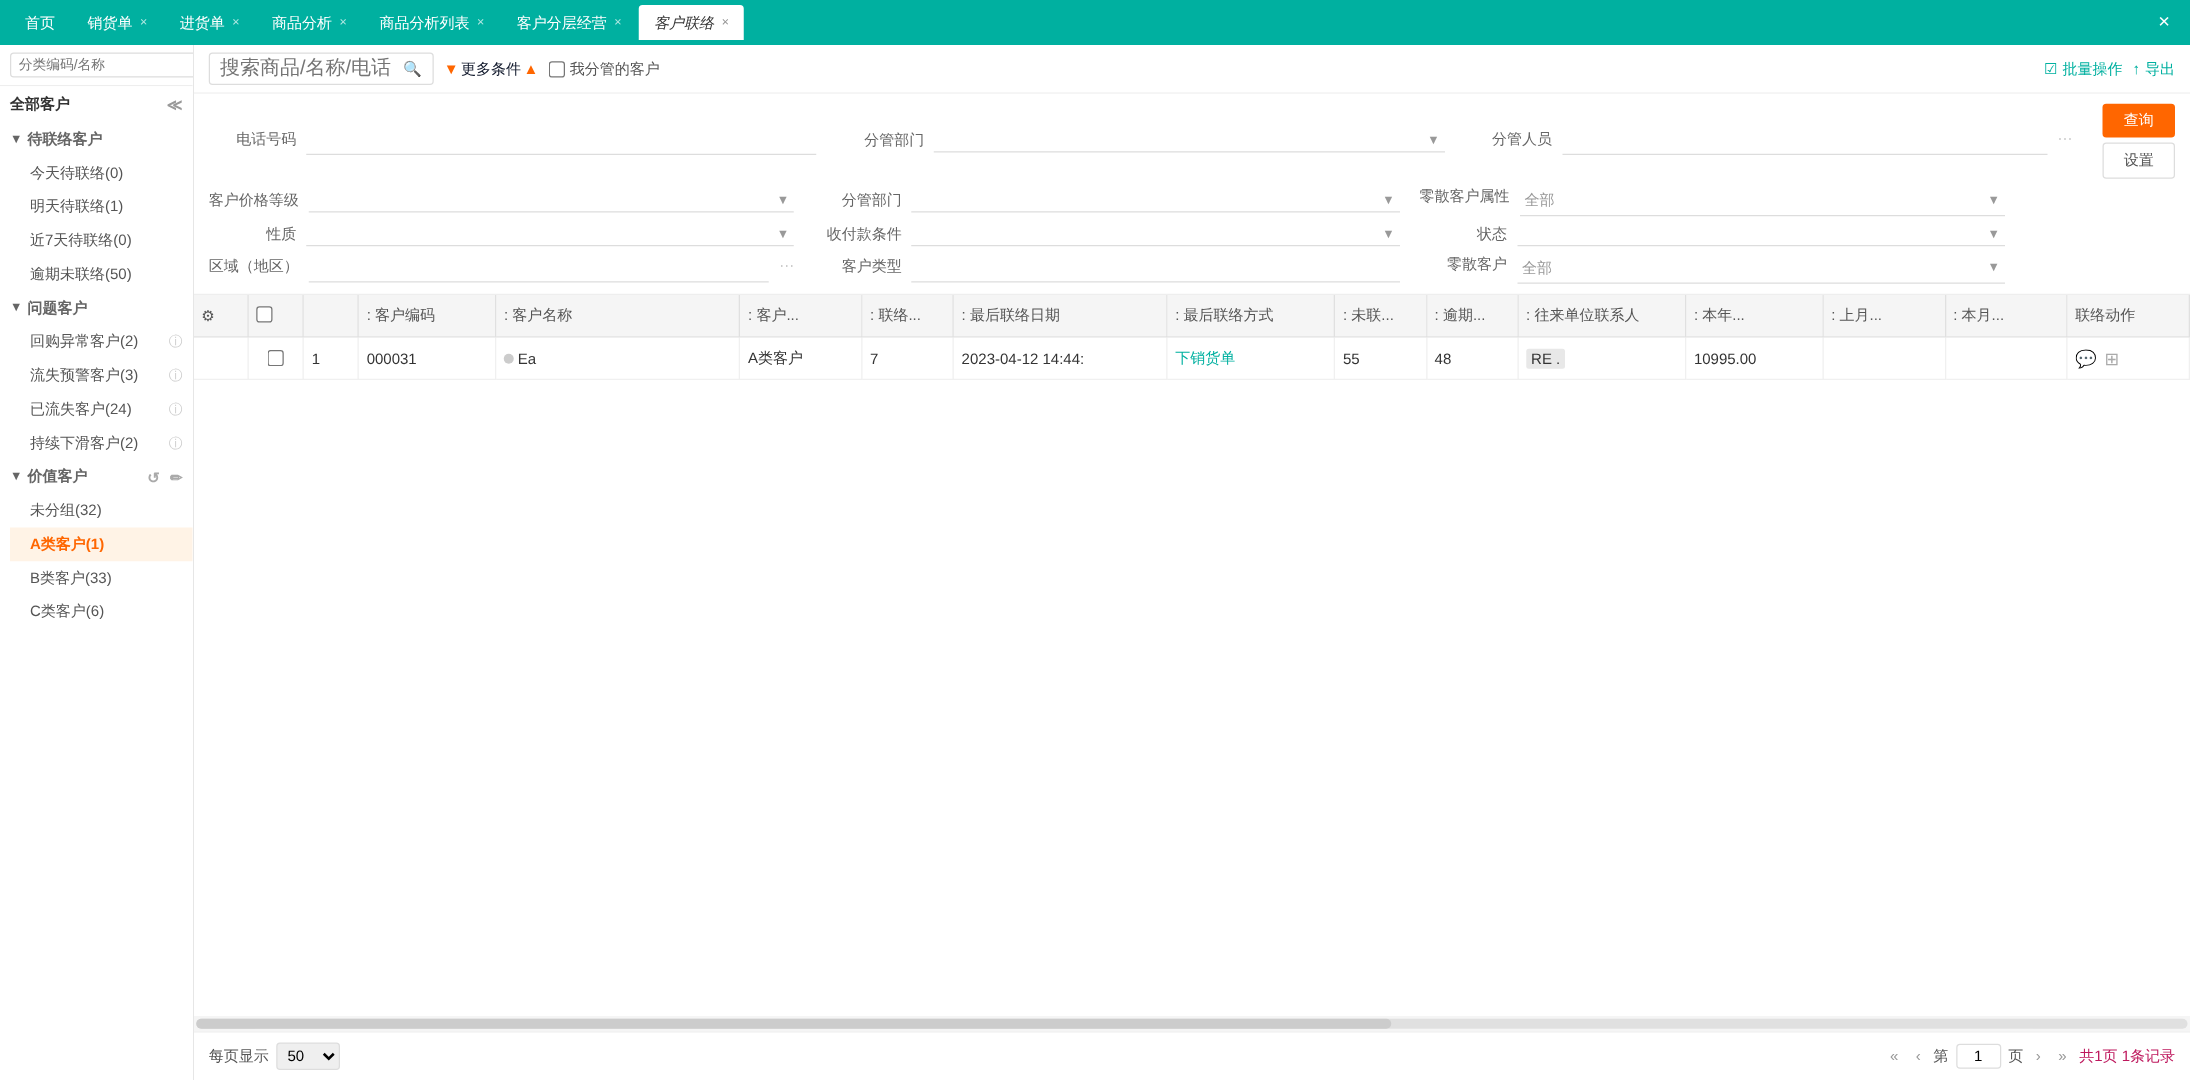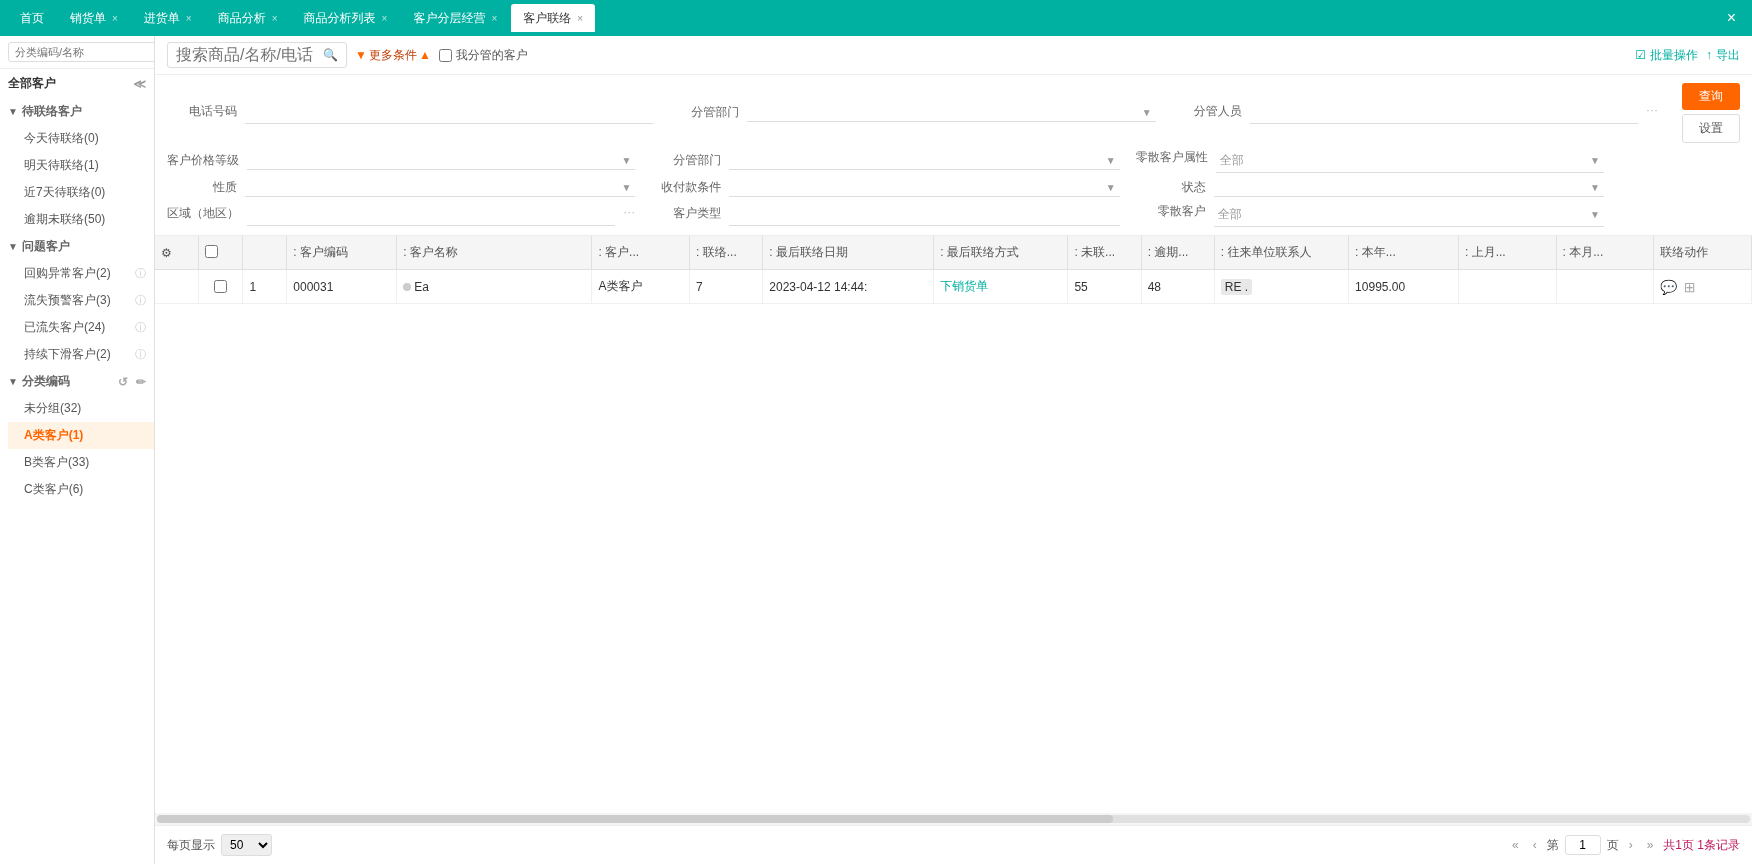--- a/index.html
+++ b/index.html
@@ -8,21 +8,21 @@
     
     .top-nav {
       display: flex; align-items: center; background: #00b0a0; height: 36px;
       padding: 0 8px; gap: 2px;
     }
     .nav-tab {
       display: flex; align-items: center; height: 28px; padding: 0 12px;
       background: transparent; color: #fff; cursor: pointer; border-radius: 3px 3px 0 0;
       gap: 6px; white-space: nowrap;
     }
-    .nav-tab.active { background: #fff; color: #333; }
+    .nav-tab.active { background: #fff; color: #333; font-style: italic; }
     .nav-tab .close-x { font-size: 10px; color: inherit; opacity: 0.7; }
     .nav-tab.active .close-x { color: #666; }
     .nav-home { background: transparent; color: #fff; padding: 0 12px; height: 28px; display:flex; align-items:center; cursor:pointer; }
     .top-nav-right { margin-left: auto; }
     .top-close { color: #fff; font-size: 16px; cursor: pointer; padding: 0 8px; }
 
     
     .main-layout { display: flex; height: calc(864px - 36px); }
 
     
@@ -201,21 +201,21 @@
         <span class="help-icon">ⓘ</span>
       </div>
       <div class="sidebar-item">
         <span>持续下滑客户(2)</span>
         <span class="help-icon">ⓘ</span>
       </div>
     </div>
 
     <div class="sidebar-sub-header">
       <span class="arrow">▼</span>
-      <span>分类编码</span>
+      <span>价值客户</span>
       <span style="margin-left: auto; color: #aaa; cursor: pointer;">↺</span>
       <span style="color: #aaa; cursor: pointer; margin-left: 4px;">✏</span>
     </div>
     <div class="sidebar-item-group">
       <div class="sidebar-item">
         <span>未分组(32)</span>
       </div>
       <div class="sidebar-item active">
         <span>A类客户(1)</span>
       </div>
@@ -230,21 +230,21 @@
 
   <div class="content-area">
 
     <div class="toolbar">
       <div class="toolbar-search">
         <input type="text" style="flex: 1 1 0%; border: none; outline: none; font-size: 16px;" placeholder="搜索商品/名称/电话">
         <span style="color:#00b0a0; cursor:pointer;">🔍</span>
       </div>
       <div class="toolbar-filter-more">
         <span style="color:#f60;">▼</span>
-        <span style="color:#c2410c;">更多条件</span>
+        <span style="color:#0f172a;">更多条件</span>
         <span style="color:#f60;">▲</span>
       </div>
       <div class="toolbar-checkbox">
         <input type="checkbox" style="">
         <span>我分管的客户</span>
       </div>
       <div class="toolbar-right">
         <div class="batch-btn">
           <span>☑</span>
           <span>批量操作</span>

